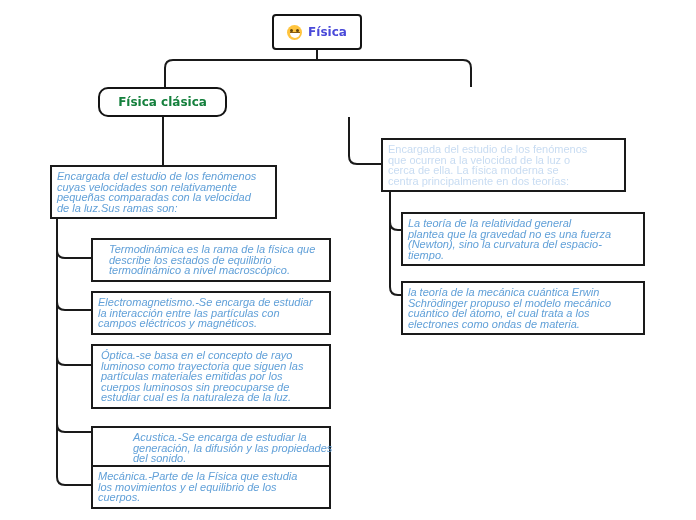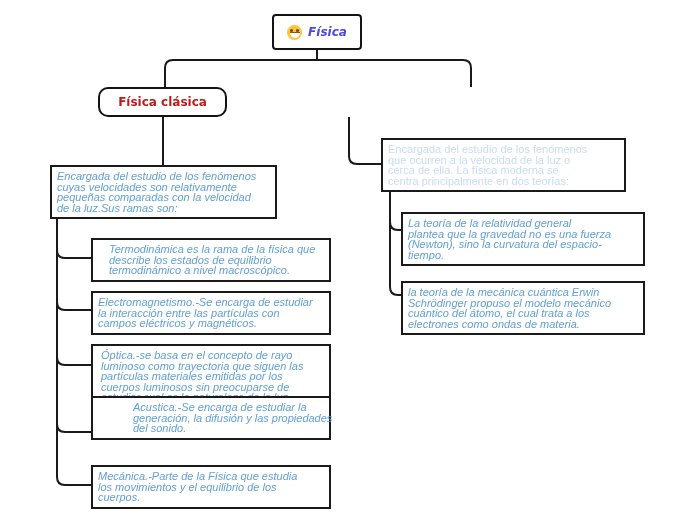--- a/index.html
+++ b/index.html
@@ -9,22 +9,22 @@
   }
   #wires{position:absolute;left:0;top:0;width:696px;height:520px;}
   #wires path{fill:none;stroke:#1a1a1a;stroke-width:2;}
   .node{position:absolute;box-sizing:border-box;background:#ffffff;}
   .title-node{
     border:2.5px solid #141414;border-radius:10px;
     display:flex;align-items:center;justify-content:center;gap:6px;
     font-family:"DejaVu Sans","Liberation Sans",sans-serif;
     font-weight:bold;font-size:12px;
   }
-  .root-node{border-radius:4px;color:#4a4ad9;font-style:italic;}
-  .branch-node{color:#b91c1c;}
+  .root-node{border-radius:4px;color:#4a4ad9;}
+  .branch-node{color:#15803d;}
   .textbox{
     border:2px solid #1a1a1a;
     font-family:Liberation Sans, sans-serif;
     font-style:italic;font-size:11px;line-height:10.6px;
     color:#61a0d8;padding:4px 5px;white-space:pre;
   }
   .textbox.pale{font-style:normal;color:#c8dcf2;}
   .emoji{position:relative;width:15px;height:15px;background:#ffc43e;border-radius:50%;flex:0 0 15px;}
   .emoji::before{
     content:'';position:absolute;left:3px;top:4px;width:3px;height:3px;
@@ -76,21 +76,21 @@
   <div class="node textbox" style="left:91px;top:291px;width:240px;">Electromagnetismo.-Se encarga de estudiar
 la interacción entre las partículas con
 campos eléctricos y magnéticos.</div>
 
   <div class="node textbox" style="left:91px;top:344px;width:240px;padding-left:8px;">Óptica.-se basa en el concepto de rayo
 luminoso como trayectoria que siguen las
 partículas materiales emitidas por los
 cuerpos luminosos sin preocuparse de
 estudiar cual es la naturaleza de la luz.</div>
 
-  <div class="node textbox" style="left:91px;top:396px;width:240px;padding-left:40px;">Acustica.-Se encarga de estudiar la
+  <div class="node textbox" style="left:91px;top:426px;width:240px;padding-left:40px;">Acustica.-Se encarga de estudiar la
 generación, la difusión y las propiedades
 del sonido.</div>
 
   <div class="node textbox" style="left:91px;top:465px;width:240px;">Mecánica.-Parte de la Física que estudia
 los movimientos y el equilibrio de los
 cuerpos.</div>
 
   <div class="node textbox pale" style="left:381px;top:138px;width:245px;">Encargada del estudio de los fenómenos
 que ocurren a la velocidad de la luz o
 cerca de ella. La física moderna se

